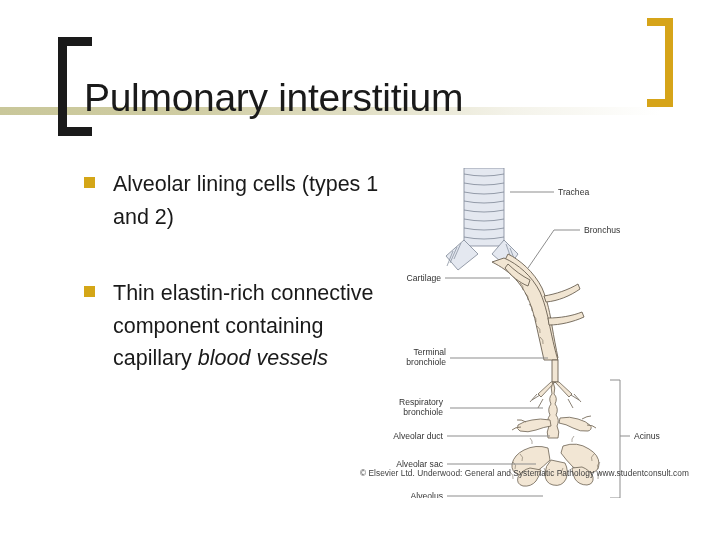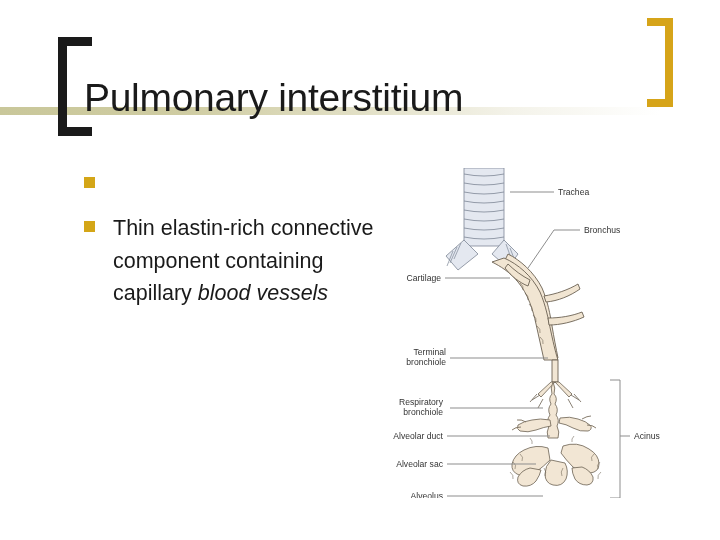--- a/index.html
+++ b/index.html
@@ -162,21 +162,21 @@
     <div class="tbar"></div>
     <div class="vbar"></div>
     <div class="bbar"></div>
   </div>
 
   <div class="slide-title">Pulmonary interstitium</div>
 
   <div class="bullets">
 
     <div class="bullet">
-      <span class="marker" style="background: rgb(212, 166, 23);"></span>
+      <span class="marker" style="background: rgb(212, 166, 23);"></span><span class="txt">Alveolar lining cells (types 1 and 2)</span>
     </div>
 
     <div class="bullet">
       <span class="marker" style="background: rgb(212, 166, 23);"></span><span class="txt">Thin elastin-rich connective component containing capillary </span><span class="em">blood vessels</span>
     </div>
 
   </div>
 
   <div class="figure">
     <svg width="362" height="330" viewBox="0 0 362 330" xmlns="http://www.w3.org/2000/svg">
@@ -312,14 +312,15 @@
         <text x="85" y="331" text-anchor="end">Alveolus</text>
 
         <text x="200" y="27">Trachea</text>
         <text x="226" y="65">Bronchus</text>
         <text x="276" y="271">Acinus</text>
       </g>
 
     </svg>
   </div>
 
+  <div class="caption">© Elsevier Ltd. Underwood: General and Systematic Pathology www.studentconsult.com</div>
 
 </div>
 
 </body></html>

